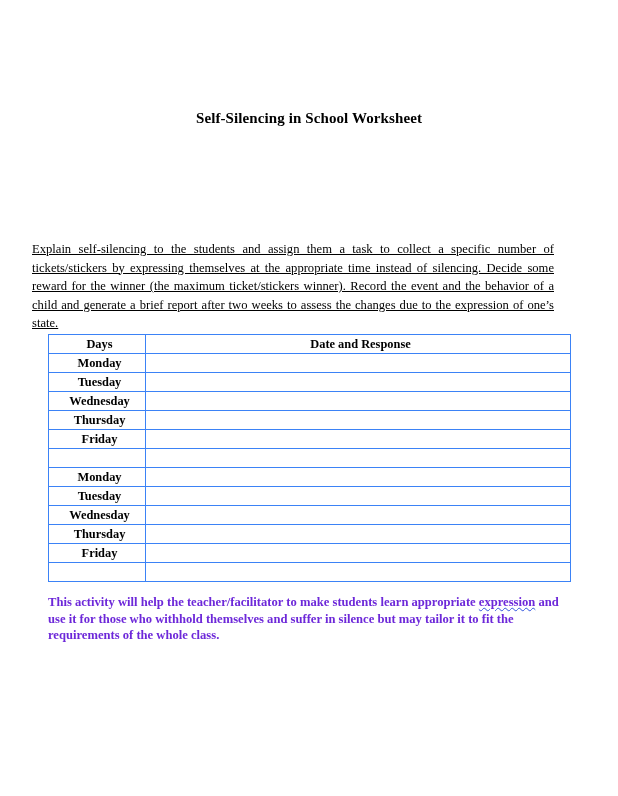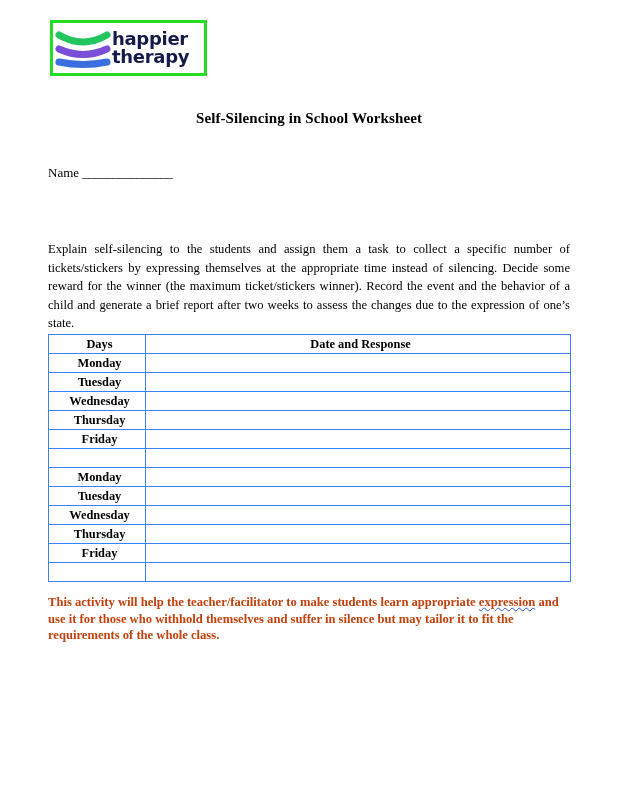--- a/index.html
+++ b/index.html
@@ -72,27 +72,28 @@
     white-space: pre;
   }
   .field-name { top: 165px; }
   .field-date { top: 191px; }
   .field-label { }
   .field-line { letter-spacing: -0.5px; }
 
   
   .intro-para {
     position: absolute;
-    left: 48px;
+    left: 32px;
     top: 240px;
     width: 522px;
     font-size: 12.6px;
     line-height: 18.6px;
     text-align: justify;
     text-justify: inter-word;
+    text-decoration: underline;
   }
 
   
   .log-table {
     position: absolute;
     left: 48px;
     top: 334px;
     width: 522px;
     border-collapse: collapse;
     table-layout: fixed;
@@ -113,21 +114,21 @@
 
   
   .red-note {
     position: absolute;
     left: 48px;
     top: 594px;
     width: 522px;
     font-size: 12.6px;
     line-height: 16.6px;
     font-weight: bold;
-    color: #c2410c;
+    color: #6d28d9;
     text-align: left;
   }
   .spellcheck {
     text-decoration: underline;
     text-decoration-color: #3355dd;
     text-decoration-style: wavy;
     text-decoration-thickness: 1px;
     text-underline-offset: 1px;
   }
 
@@ -139,35 +140,23 @@
     font-family: "DejaVu Sans", "Liberation Sans", sans-serif;
     font-size: 11.5px;
     color: #1a1a1a;
   }
 </style>
 </head>
 <body>
 
 <div class="page">
 
-  <div class="logo-block">
-    <svg class="logo-mark" viewBox="0 0 56 50">
-      <path d="M4 12 Q28 26 52 12" stroke="#22c55e" stroke-width="7" fill="none" stroke-linecap="round"></path>
-      <path d="M4 26 Q28 37 52 26" stroke="#7b4ed8" stroke-width="7" fill="none" stroke-linecap="round"></path>
-      <path d="M4 39 Q28 44 52 39" stroke="#3b6fe0" stroke-width="7" fill="none" stroke-linecap="round"></path>
-    </svg>
-    <div class="logo-words">
-      <div>happier</div>
-      <div>therapy</div>
-    </div>
-  </div>
 
   <div class="doc-title">Self-Silencing in School Worksheet</div>
 
-  <div class="field-row field-name"><span class="field-label">Name </span><span class="field-line">_______________</span></div>
 
 
   <div class="intro-para">Explain self-silencing to the students and assign them a task to collect a specific number of tickets/stickers by expressing themselves at the appropriate time instead of silencing. Decide some reward for the winner (the maximum ticket/stickers winner). Record the event and the behavior of a child and generate a brief report after two weeks to assess the changes due to the expression of one’s state.</div>
 
   <table class="log-table">
     <colgroup>
       <col class="col-days">
       <col class="col-event">
     </colgroup>
     <thead>

